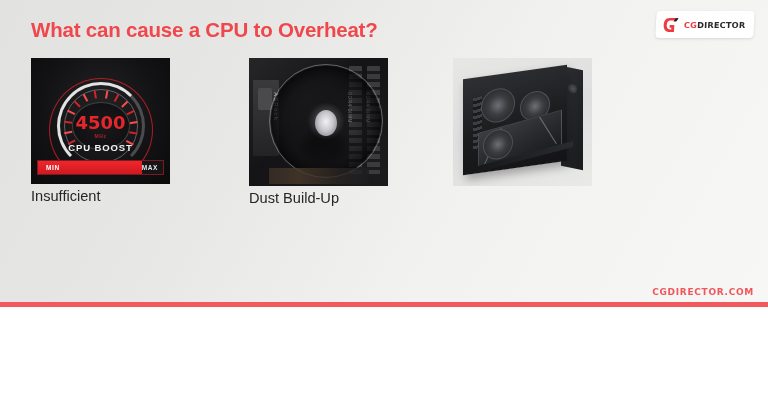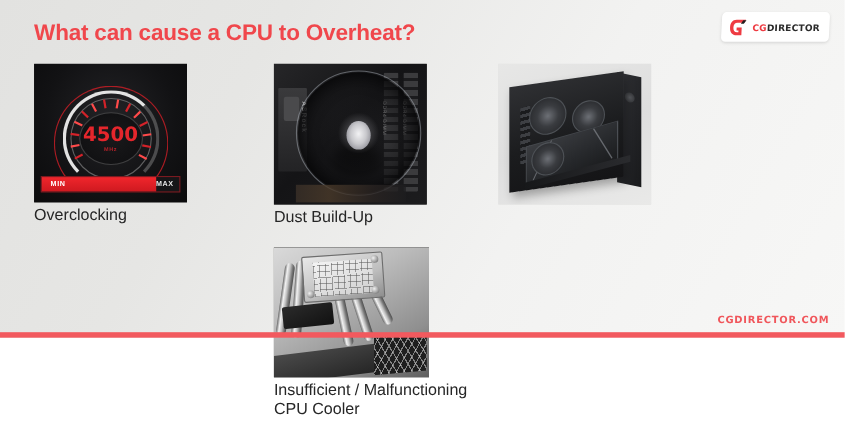--- a/index.html
+++ b/index.html
@@ -441,28 +441,29 @@
         <i class="tick lit" style="transform:rotate(46deg)"></i>
         <i class="tick" style="transform:rotate(64deg)"></i>
         <i class="tick lit" style="transform:rotate(82deg)"></i>
         <i class="tick" style="transform:rotate(100deg)"></i>
         <i class="tick lit" style="transform:rotate(118deg)"></i>
       </div>
       <div class="gauge-inner">
         <span class="gauge-value">4500</span>
         <span class="gauge-unit">MHz</span>
       </div>
+      <div class="boost-label">CPU BOOST</div>
       <div class="boost-bar">
         <div class="boost-fill">
           <span class="boost-min">MIN</span>
         </div>
         <span class="boost-max">MAX</span>
       </div>
     </div>
-    <div class="caption">Overclocking</div>
+    <div class="caption">Insufficient</div>
   </div>
 
   <div class="card" id="card-dust">
     <div class="thumb">
       <div class="mb-bg"></div>
       <div class="mb-left-comp"></div>
       <div class="mb-brand">ASRock</div>
       <div class="ram-slot" style="left:100px">
         <span class="ram-txt">DDR4 DIMM</span>
       </div>
@@ -489,38 +490,17 @@
         <div class="case-fan f1"></div>
         <div class="case-fan f2"></div>
         <div class="case-gpu"></div>
         <div class="case-fan f3"></div>
         <div class="case-foot"></div>
       </div>
     </div>
   </div>
 
 
-  <div class="card" id="card-cooler">
-    <div class="thumb">
-      <div class="cooler-bg"></div>
-      <div class="cooler-plate"></div>
-      <div class="heatpipe" style="left:6px;top:14px;width:9px;height:66px;transform:rotate(8deg)"></div>
-      <div class="heatpipe" style="left:18px;top:12px;width:9px;height:70px;transform:rotate(4deg)"></div>
-      <div class="heatpipe" style="left:58px;top:30px;width:9px;height:60px;transform:rotate(-12deg)"></div>
-      <div class="heatpipe" style="left:74px;top:28px;width:9px;height:58px;transform:rotate(-18deg)"></div>
-      <div class="heatpipe" style="left:90px;top:22px;width:9px;height:50px;transform:rotate(-26deg)"></div>
-      <div class="cooler-base">
-        <div class="cooler-grid"></div>
-        <div class="screw" style="left:2px;top:30px"></div>
-        <div class="screw" style="right:3px;top:2px"></div>
-        <div class="screw" style="right:4px;bottom:3px"></div>
-      </div>
-      <div class="cooler-blackbar"></div>
-      <div class="cooler-fins"></div>
-    </div>
-    <div class="caption">Insufficient / Malfunctioning
-CPU Cooler</div>
-  </div>
 
   <div class="footer-text">CGDIRECTOR.COM</div>
   <div class="footer-bar"></div>
 
 </div>
 
 </body></html>

